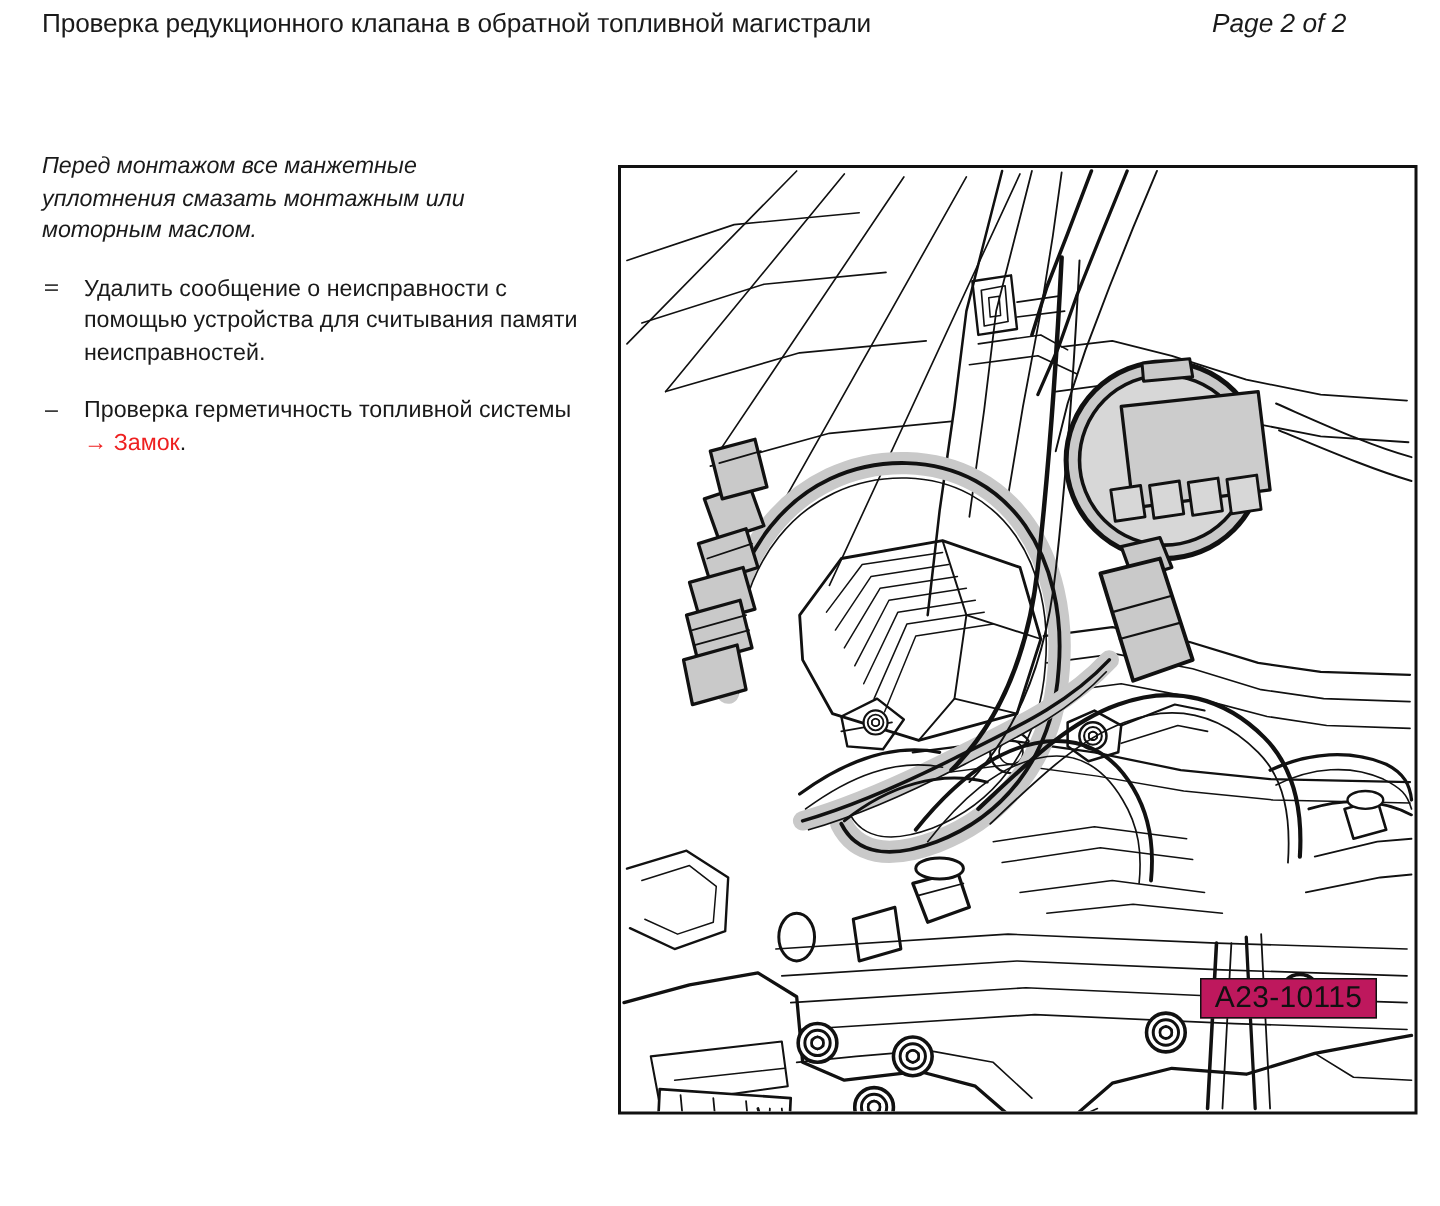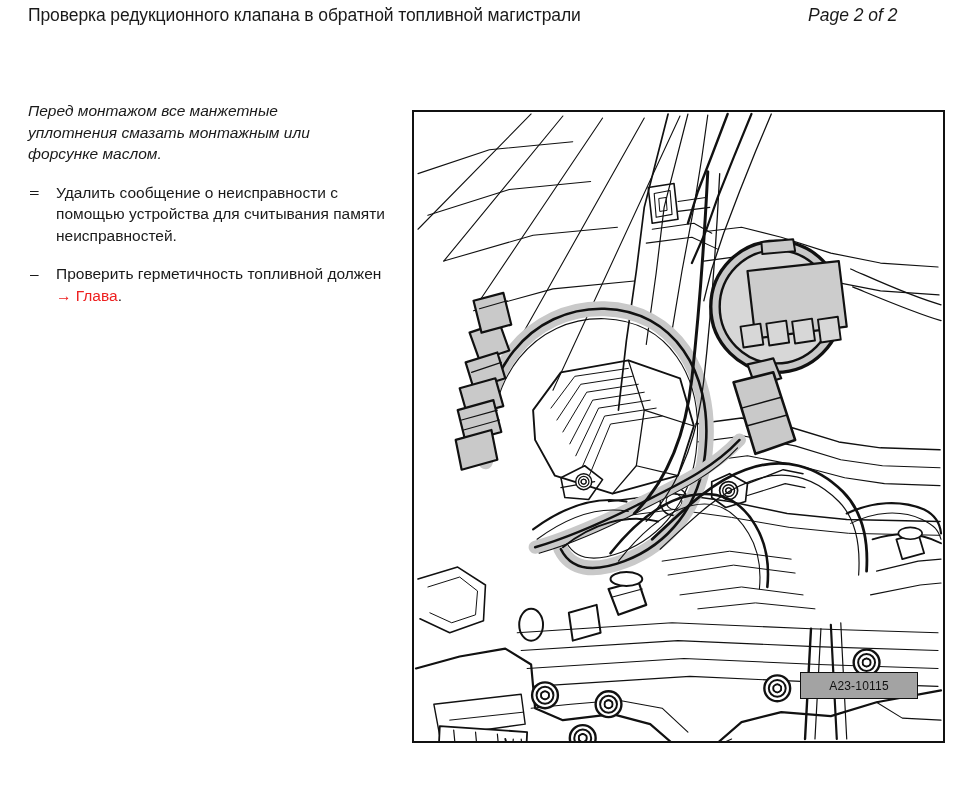--- a/index.html
+++ b/index.html
@@ -84,57 +84,57 @@
     width: 533px; height: 633px;
     border: 2.5px solid #111111;
     background: #ffffff;
     box-sizing: border-box;
     overflow: hidden;
   }
   #figure-svg { display: block; width: 100%; height: 100%; }
 
   #figure-caption {
     position: absolute;
-    left: 800px; top: 672px;
+    left: 800px; top: 652px;
     width: 118px; height: 27px;
     border: 1.6px solid #111111;
-    background: #a3a3a3;
+    background: #be185d;
     box-sizing: border-box;
     display: flex;
     align-items: center;
     justify-content: center;
-    font-size: 12px;
+    font-size: 20px;
     letter-spacing: 0.2px;
     color: #111111;
   }
 </style>
 </head>
 <body>
 
 <div id="page-header">
   <div id="header-title">Проверка редукционного клапана в обратной топливной магистрали</div>
   <div id="header-pagenum">Page 2 of 2</div>
 </div>
 
 <div id="text-column">
 
-  <p id="intro-note">Перед монтажом все манжетные уплотнения смазать монтажным или форсунке маслом.</p>
+  <p id="intro-note">Перед монтажом все манжетные уплотнения смазать монтажным или моторным маслом.</p>
 
   <div class="bullet-row">
     <span class="bullet-dash">–</span>
   </div>
 
   <div class="bullet-row">
     <span class="bullet-dash">–</span>
     <span class="bullet-text">Удалить сообщение о неисправности с помощью устройства для считывания памяти неисправностей.</span>
   </div>
 
   <div class="bullet-row">
     <span class="bullet-dash">–</span>
-    <span class="bullet-text"><span>Проверить герметичность топливной должен </span><span class="xref">→ Глава</span><span>.</span></span>
+    <span class="bullet-text"><span>Проверка герметичность топливной системы </span><span class="xref">→ Замок</span><span>.</span></span>
   </div>
 
 </div>
 
 <div id="figure-frame">
   <svg id="figure-svg" viewBox="0 0 533 633" preserveAspectRatio="none">
     <defs>
       <g id="hexbolt">
         <circle r="13" fill="#ffffff" stroke="#111" stroke-width="2.4"></circle>
         <circle r="8.5" fill="#ffffff" stroke="#111" stroke-width="2"></circle>

